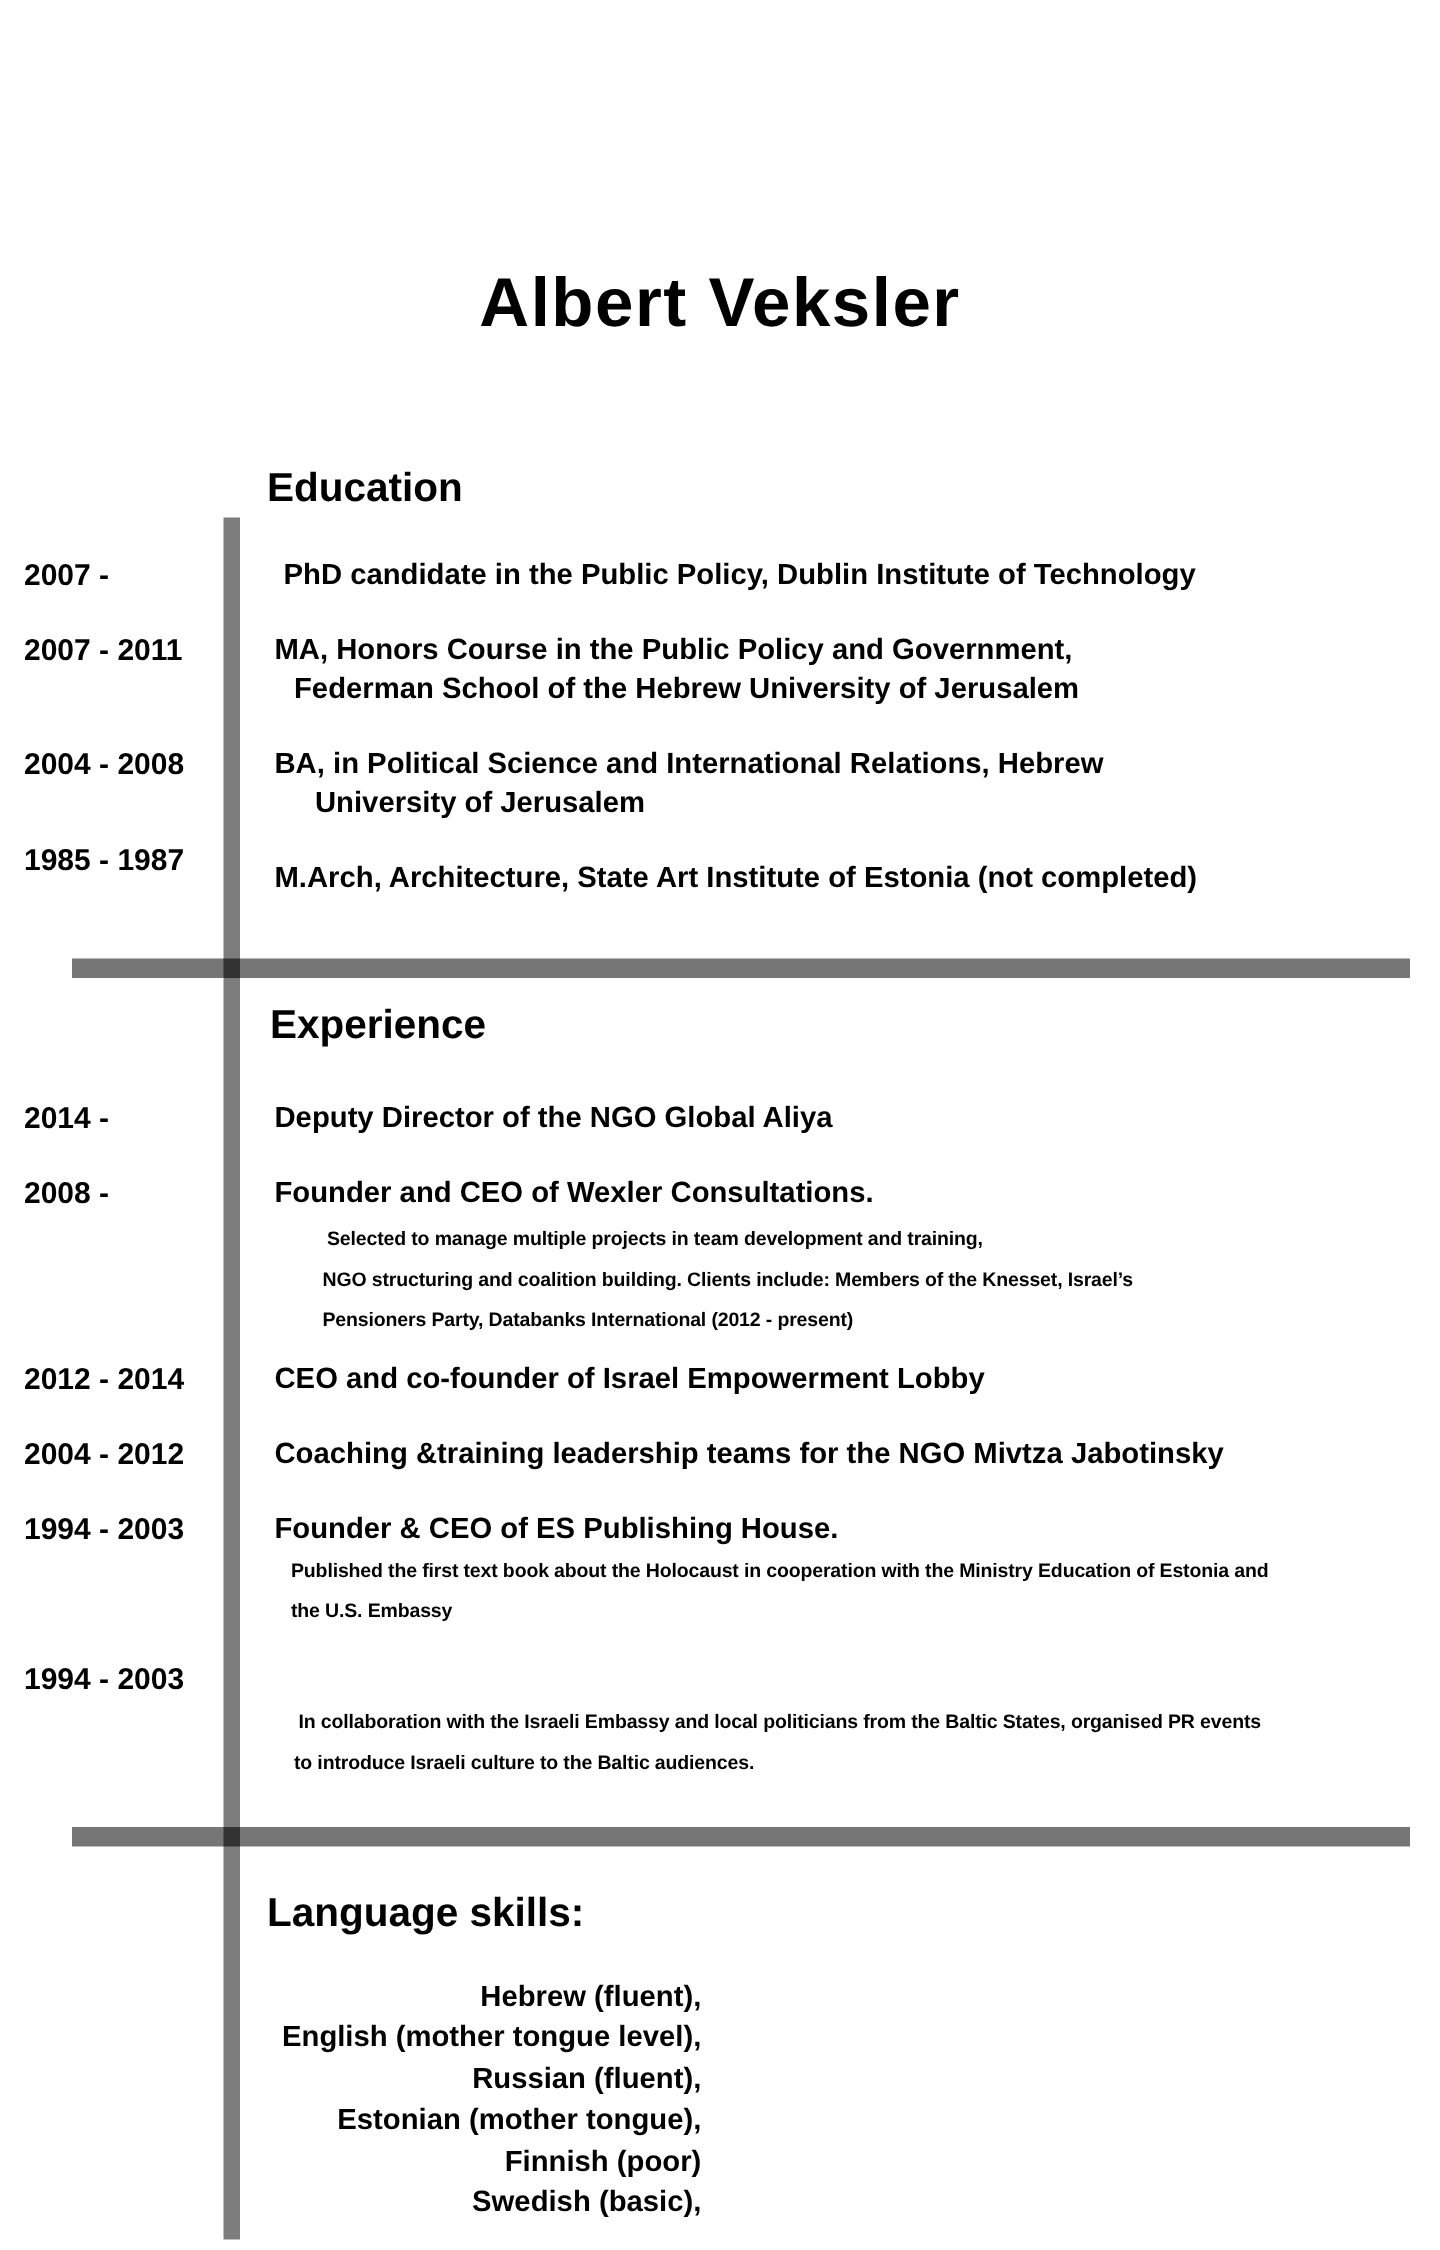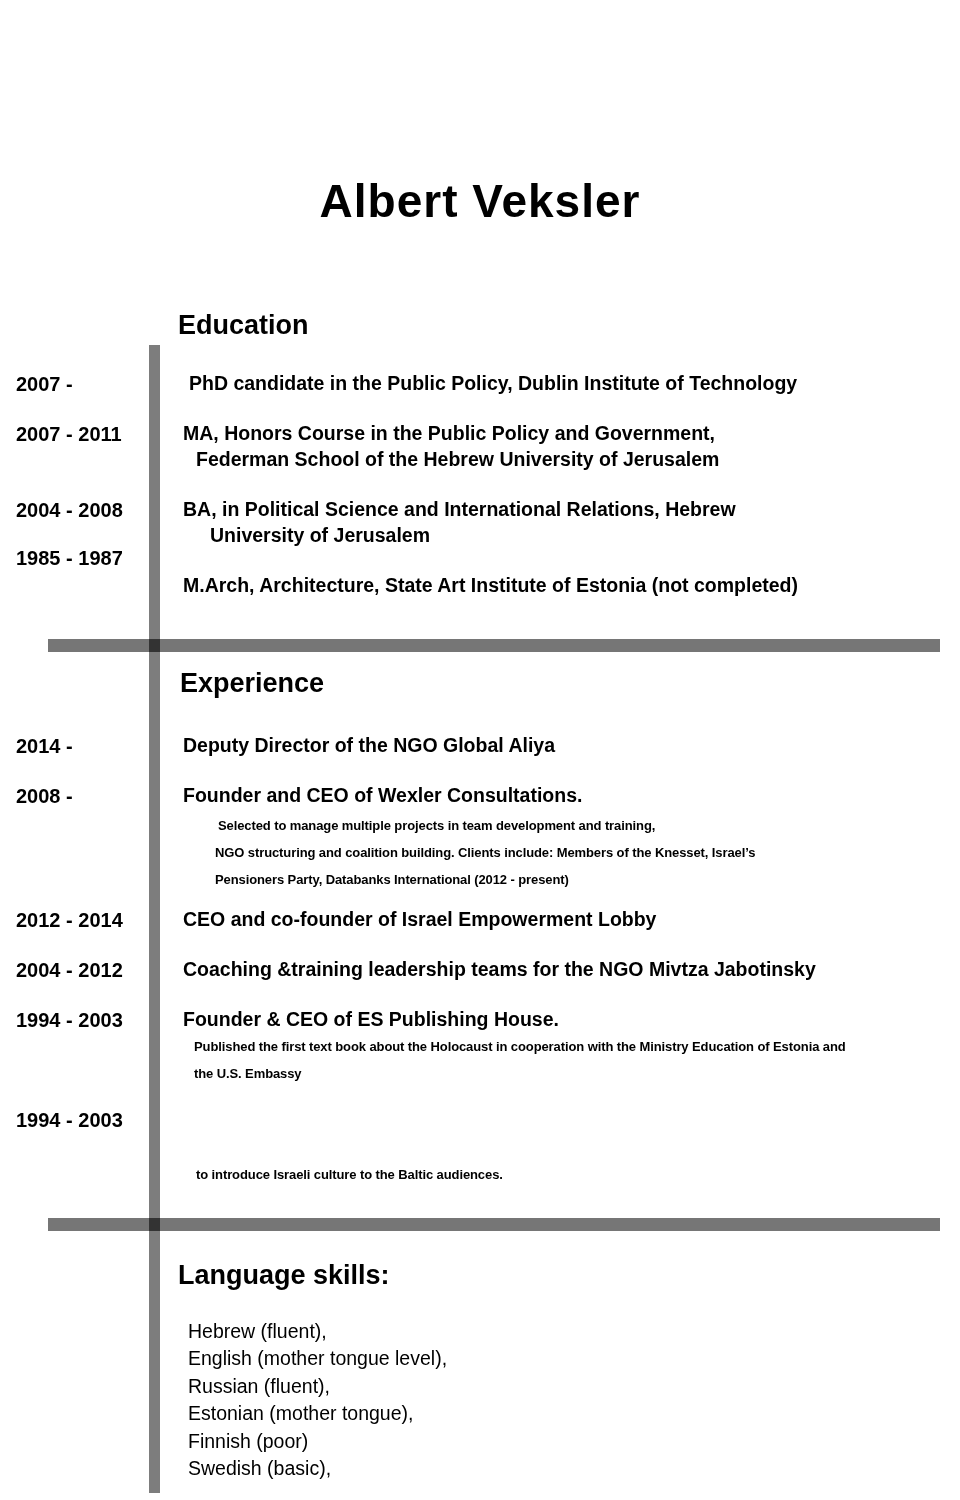--- a/index.html
+++ b/index.html
@@ -68,23 +68,24 @@
     font-size: 13px;
     font-weight: 700;
     letter-spacing: -0.1px;
     line-height: 1;
     white-space: nowrap;
   }
   .lang-list {
     position: absolute;
     left: 188px; top: 1318px;
     font-size: 19.5px;
-    font-weight: 400;
+    font-weight: 700;
     line-height: 27.4px;
     white-space: nowrap;
+    text-align: right;
   }
   .lang-list div { display: block; }
 </style>
 </head>
 <body>
 
 <div class="page">
 
   <h1 class="title">Albert Veksler</h1>
 
@@ -100,21 +101,21 @@
   <div class="entry" style="left:189px; top:374px">PhD candidate in the Public Policy, Dublin Institute of Technology</div>
 
   <div class="date" style="top:424px">2007 - 2011</div>
   <div class="entry" style="left:183px; top:424px">MA, Honors Course in the Public Policy and Government,</div>
   <div class="entry" style="left:196px; top:450px">Federman School of the Hebrew University of Jerusalem</div>
 
   <div class="date" style="top:500px">2004 - 2008</div>
   <div class="entry" style="left:183px; top:500px">BA, in Political Science and International Relations, Hebrew</div>
   <div class="entry" style="left:210px; top:526px">University of Jerusalem</div>
 
-  <div class="date" style="top:548px">1985 - 1987</div>
+  <div class="date" style="top:564px">1985 - 1987</div>
   <div class="entry" style="left:183px; top:576px">M.Arch, Architecture, State Art Institute of Estonia (not completed)</div>
 
   <h2 class="heading" style="left:180px; top:670px">Experience</h2>
 
   <div class="date" style="top:736px">2014 -</div>
   <div class="entry" style="left:183px; top:736px">Deputy Director of the NGO Global Aliya</div>
 
   <div class="date" style="top:786px">2008 -</div>
   <div class="entry" style="left:183px; top:786px">Founder and CEO of Wexler Consultations.</div>
   <div class="detail" style="left:218px; top:819px">Selected to manage multiple projects in team development and training,</div>
@@ -126,20 +127,21 @@
 
   <div class="date" style="top:960px">2004 - 2012</div>
   <div class="entry" style="left:183px; top:960px">Coaching &amp;training leadership teams for the NGO Mivtza Jabotinsky</div>
 
   <div class="date" style="top:1010px">1994 - 2003</div>
   <div class="entry" style="left:183px; top:1010px">Founder &amp; CEO of ES Publishing House.</div>
   <div class="detail" style="left:194px; top:1040px">Published the first text book about the Holocaust in cooperation with the Ministry Education of Estonia and</div>
   <div class="detail" style="left:194px; top:1067px">the U.S. Embassy</div>
 
   <div class="date" style="top:1110px">1994 - 2003</div>
+  <div class="detail" style="left:199px; top:1141px">In collaboration with the Israeli Embassy and local politicians from the Baltic States, organised PR events</div>
   <div class="detail" style="left:196px; top:1168px">to introduce Israeli culture to the Baltic audiences.</div>
 
   <h2 class="heading" style="left:178px; top:1262px">Language skills:</h2>
 
   <div class="lang-list">
     <div>Hebrew (fluent),</div>
     <div>English (mother tongue level),</div>
     <div>Russian (fluent),</div>
     <div>Estonian (mother tongue),</div>
     <div>Finnish (poor)</div>

